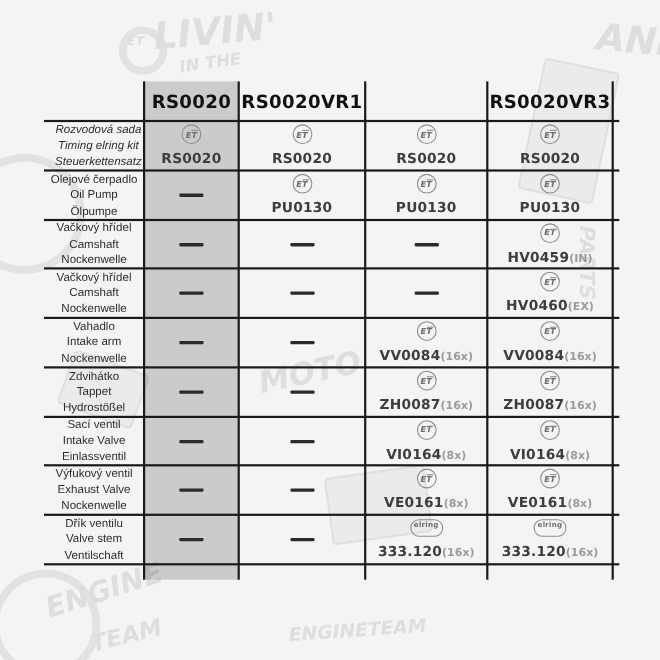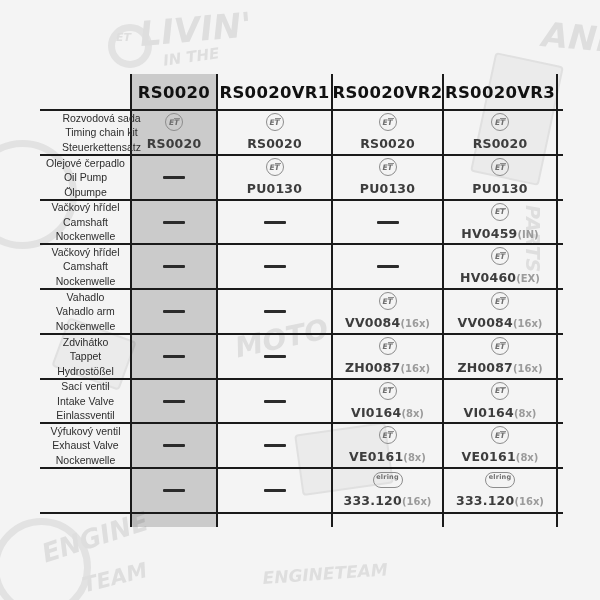--- a/index.html
+++ b/index.html
@@ -103,25 +103,24 @@
     <div class="hline" style="top: 125px;"></div>
     <div class="hline" style="top: 169px;"></div>
     <div class="hline" style="top: 214px;"></div>
     <div class="hline" style="top: 259px;"></div>
     <div class="hline" style="top: 304px;"></div>
     <div class="hline" style="top: 348px;"></div>
     <div class="hline" style="top: 393px;"></div>
     <div class="hline" style="top: 438px;"></div>
     <div class="cell header-cell" style="left: 91px; top: 0px; width: 86px; height: 36px;">RS0020</div>
     <div class="cell header-cell" style="left: 177px; top: 0px; width: 115px; height: 36px;">RS0020VR1</div>
-    <div class="cell header-cell" style="left: 292px; top: 0px; width: 111px; height: 36px;">RS0020VR2</div>
     <div class="cell header-cell" style="left: 403px; top: 0px; width: 114px; height: 36px;">RS0020VR3</div>
-    <div class="cell row-label" style="left: 16px; top: 36px; width: 91px; height: 45px;">
+    <div class="cell row-label" style="left: 4px; top: 36px; width: 91px; height: 45px; font-style: italic;">
       <div class="lbl-line">Rozvodová sada</div>
-      <div class="lbl-line">Timing chain kit</div>
+      <div class="lbl-line">Timing elring kit</div>
       <div class="lbl-line">Steuerkettensatz</div>
     </div>
     <div class="cell" style="left: 91px; top: 36px; width: 86px; height: 45px;">
       <div class="logo-et">
         <span class="et-text">ET</span>
         <span class="et-bar"></span>
       </div>
       <div class="part-line"><span class="part-number">RS0020</span><span class="part-suffix"></span></div>
     </div>
     <div class="cell" style="left: 177px; top: 36px; width: 115px; height: 45px;">
@@ -211,21 +210,21 @@
     </div>
     <div class="cell" style="left: 403px; top: 170px; width: 114px; height: 45px;">
       <div class="logo-et">
         <span class="et-text">ET</span>
         <span class="et-bar"></span>
       </div>
       <div class="part-line"><span class="part-number">HV0460</span><span class="part-suffix">(EX)</span></div>
     </div>
     <div class="cell row-label" style="left: 0px; top: 215px; width: 91px; height: 45px; text-align: center;">
       <div class="lbl-line">Vahadlo</div>
-      <div class="lbl-line">Vahadlo arm</div>
+      <div class="lbl-line">Intake arm</div>
       <div class="lbl-line">Nockenwelle</div>
     </div>
     <div class="cell" style="left: 91px; top: 215px; width: 86px; height: 45px;">
       <div class="dash"></div>
     </div>
     <div class="cell" style="left: 177px; top: 215px; width: 115px; height: 45px;">
       <div class="dash"></div>
     </div>
     <div class="cell" style="left: 292px; top: 215px; width: 111px; height: 45px;">
       <div class="logo-et">
@@ -309,20 +308,25 @@
       </div>
       <div class="part-line"><span class="part-number">VE0161</span><span class="part-suffix">(8x)</span></div>
     </div>
     <div class="cell" style="left: 403px; top: 349px; width: 114px; height: 45px;">
       <div class="logo-et">
         <span class="et-text">ET</span>
         <span class="et-bar"></span>
       </div>
       <div class="part-line"><span class="part-number">VE0161</span><span class="part-suffix">(8x)</span></div>
     </div>
+    <div class="cell row-label" style="left: 0px; top: 394px; width: 91px; height: 45px;">
+      <div class="lbl-line">Dřík ventilu</div>
+      <div class="lbl-line">Valve stem</div>
+      <div class="lbl-line">Ventilschaft</div>
+    </div>
     <div class="cell" style="left: 91px; top: 394px; width: 86px; height: 45px;">
       <div class="dash"></div>
     </div>
     <div class="cell" style="left: 177px; top: 394px; width: 115px; height: 45px;">
       <div class="dash"></div>
     </div>
     <div class="cell" style="left: 292px; top: 394px; width: 111px; height: 45px;">
       <div class="logo-elring">
         <span class="elring-text">elring</span>
       </div>

